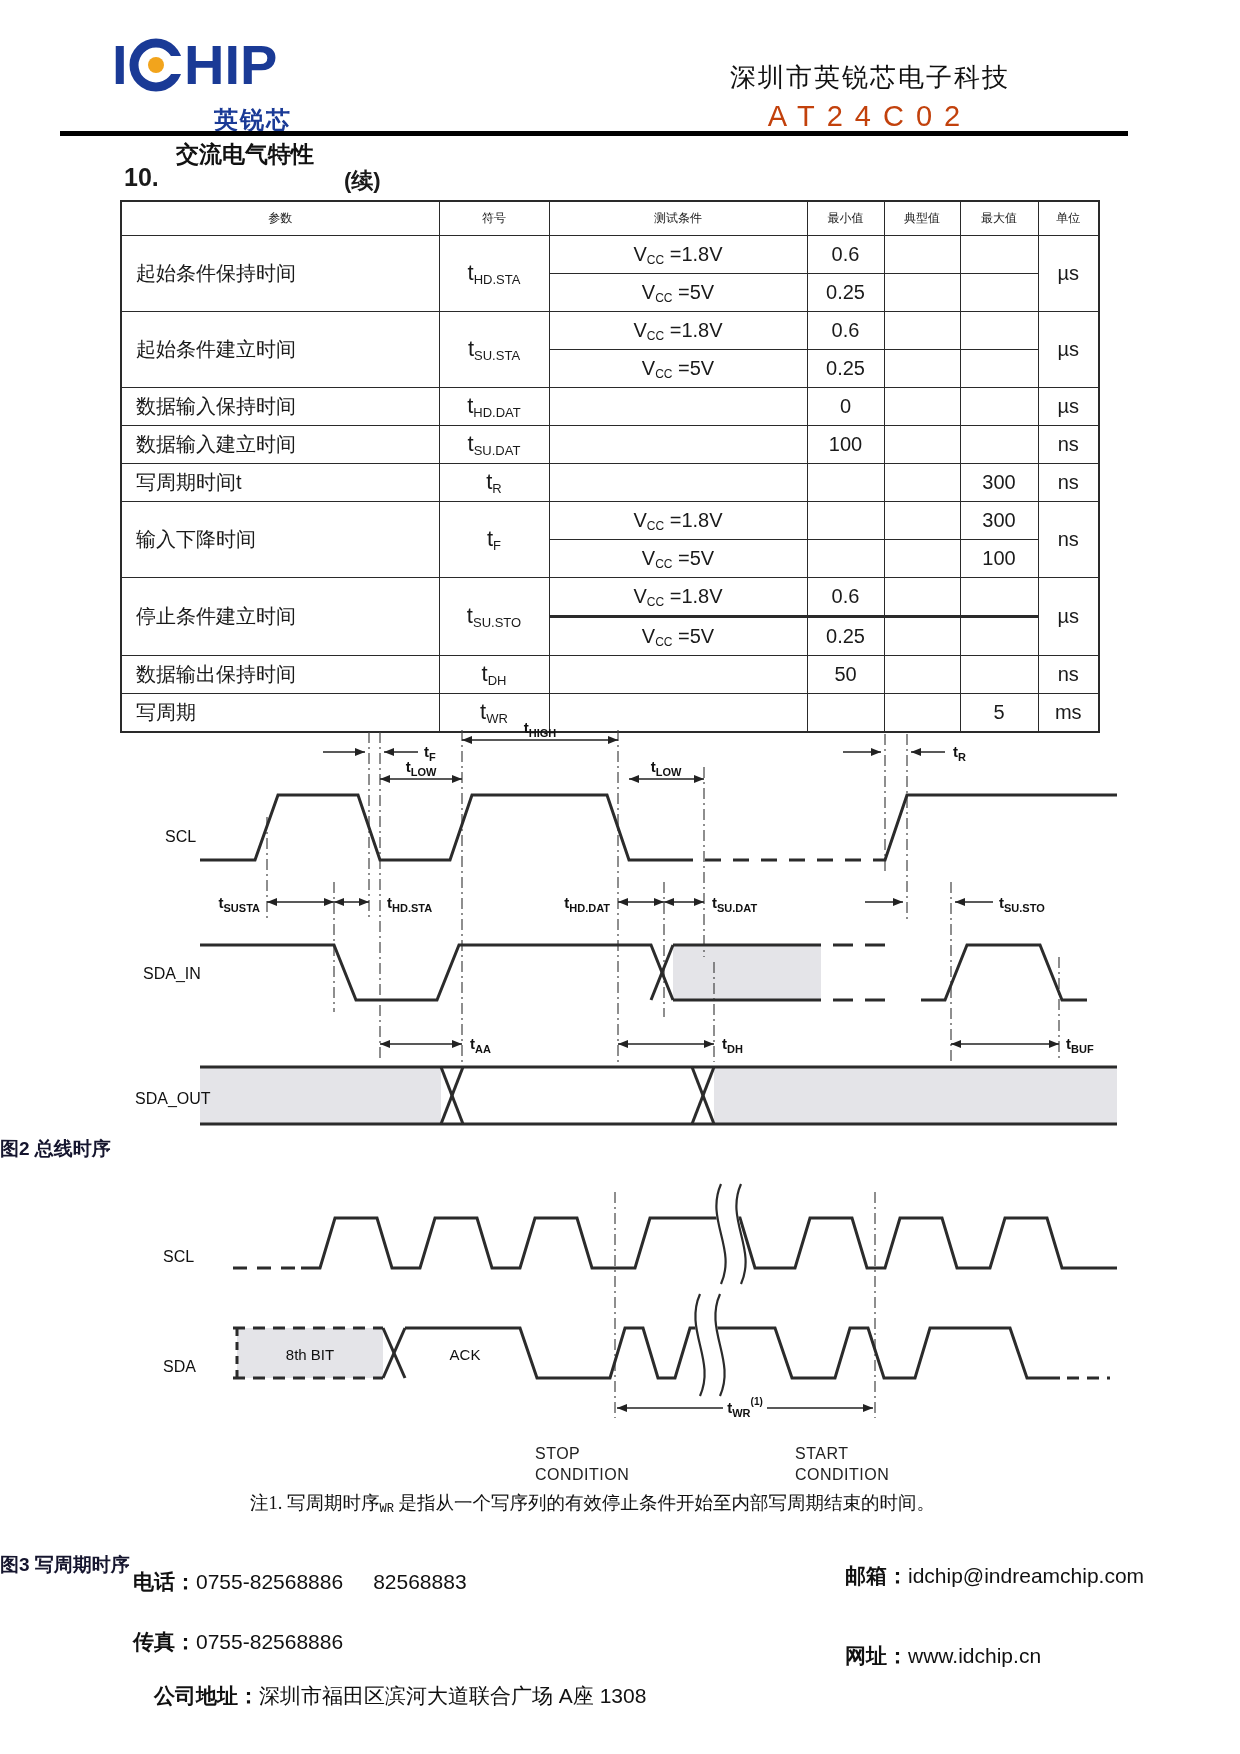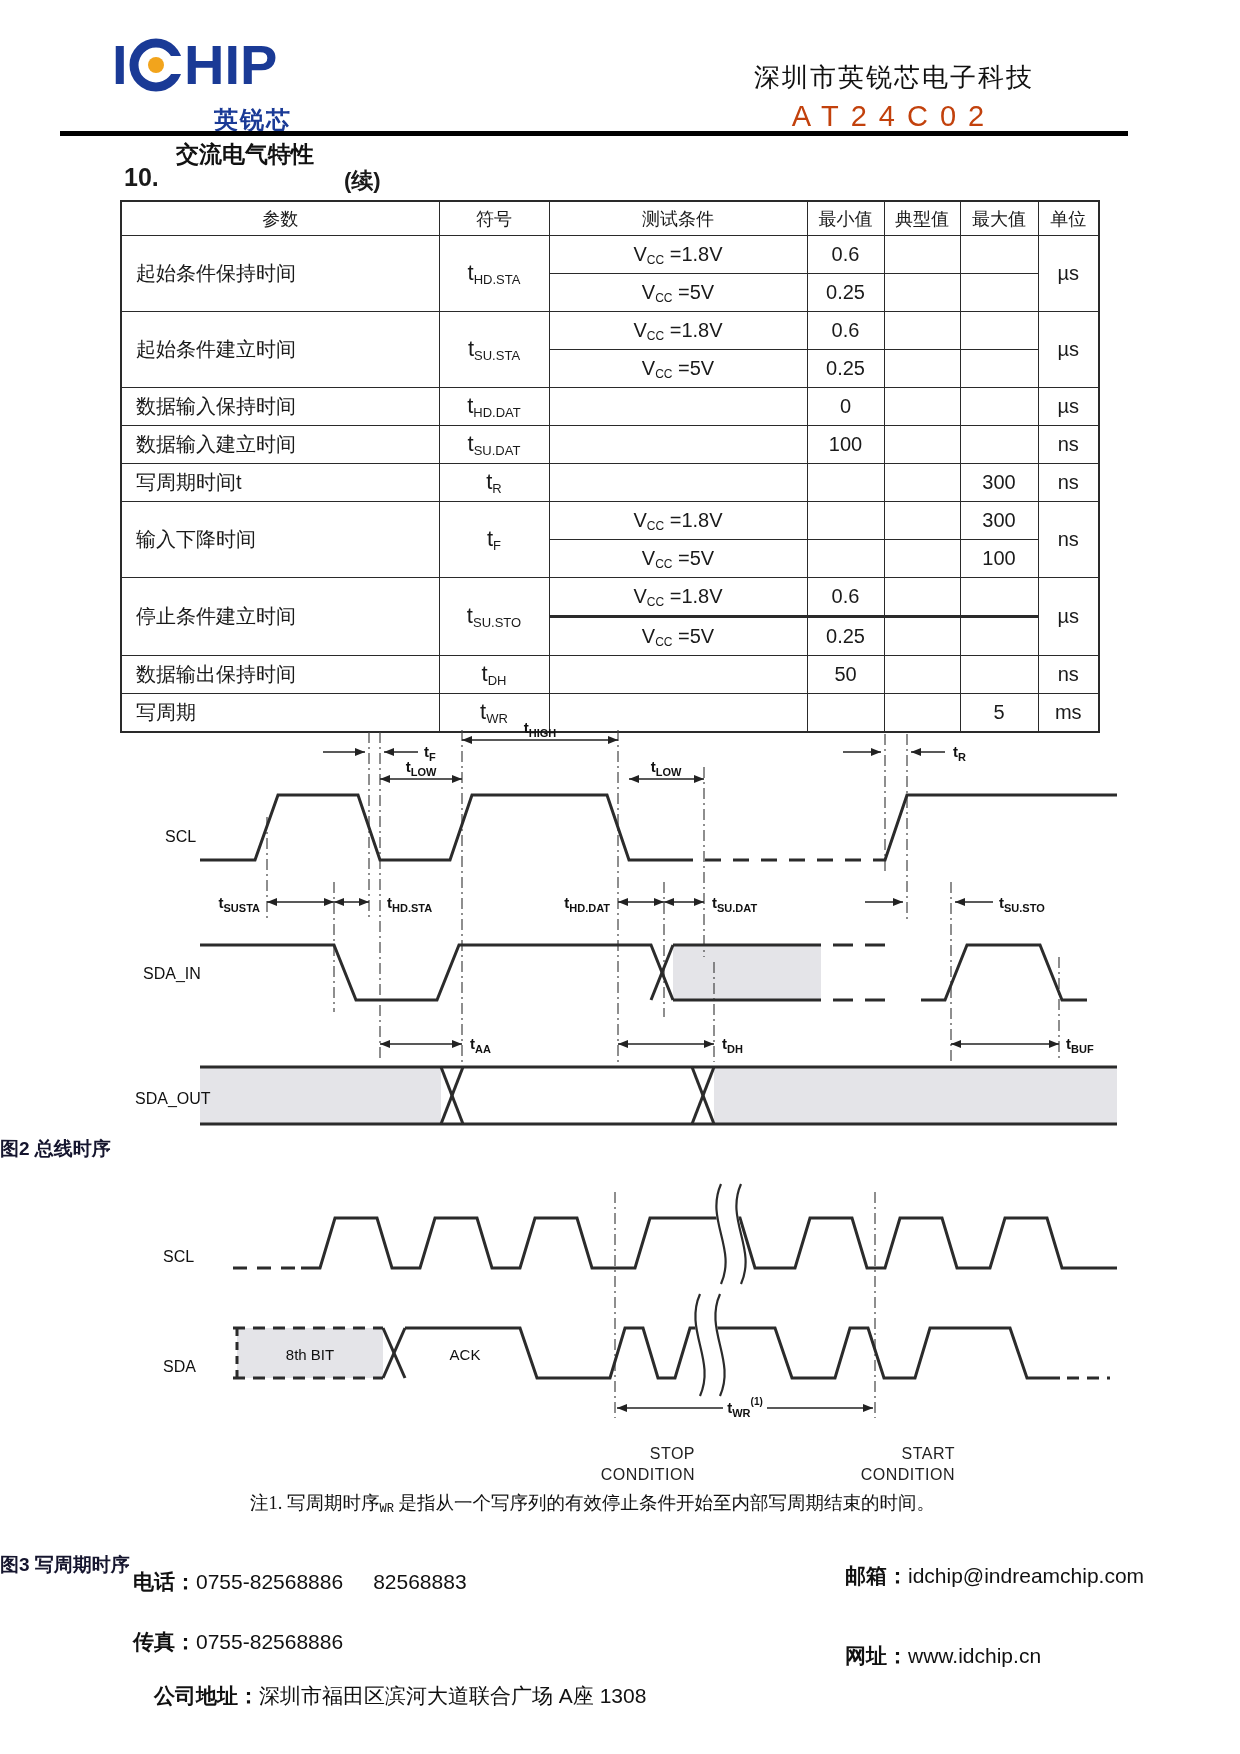--- a/index.html
+++ b/index.html
@@ -11,54 +11,54 @@
   .hdr-company{font-size:26px;color:#111;letter-spacing:2px;}
   .hdr-part{font-size:29px;color:#c2410c;font-weight:500;letter-spacing:12px;margin-top:5px;}
   .rule{background:#000;height:5px;}
   .sec-title{font-size:23px;font-weight:bold;color:#111;}
   .sec-num{font-size:25px;font-weight:bold;}
   .sec-suffix{font-size:22px;font-weight:bold;}
   
   table.ac{border-collapse:collapse;table-layout:fixed;}
   table.ac td,table.ac th{border:1.5px solid #2a2a2a;font-weight:normal;text-align:center;
     font-size:20px;padding:0;height:37px;overflow:hidden;}
-  table.ac tr.hdr th{height:33px;font-size:18px;}
+  table.ac tr.hdr th{height:33px;font-size:12px;}
   table.ac td.param{text-align:left;padding-left:14px;}
   table.ac{border:2.5px solid #2a2a2a;}
   tr.thickdiv td{border-top-width:3.5px;}
   .sym-main{font-size:22px;}
   .sym-sub{font-size:13px;vertical-align:-4px;}
   .cond-main{font-size:20px;}
   .cond-sub{font-size:12px;vertical-align:-3px;}
   .cond-rest{font-size:20px;}
   
   svg text{font-family:"Liberation Sans",sans-serif;fill:#111;}
   .fig-caption{font-size:19px;font-weight:bold;color:#15152e;text-align:left;}
-  .cond-label{font-size:16px;color:#222;text-align:right;line-height:21px;letter-spacing:0.5px;}
+  .cond-label{font-size:16px;color:#222;text-align:left;line-height:21px;letter-spacing:0.5px;}
   .note{font-family:"Liberation Serif",serif;font-size:18.5px;color:#111;}
   .note .sub{font-size:12px;vertical-align:-3px;font-family:"Liberation Mono",monospace;}
   
   .foot-line{font-size:21px;color:#111;white-space:nowrap;}
   .foot-label{font-weight:bold;}
 </style>
 </head>
 <body>
 
 <div class="abs" style="left:112px;top:36px;">
   <svg width="180" height="62">
     <text x="0" y="48" style="font-size:56px;font-weight:bold;fill:#1a3a96;font-family:'Liberation Sans',sans-serif;">I</text>
     <circle cx="44" cy="29" r="22" fill="none" stroke="#1a3a96" stroke-width="9"></circle>
     <rect x="58" y="20" width="14" height="18" fill="#ffffff"></rect>
     <circle cx="44" cy="29" r="8" fill="#f2a41c"></circle>
     <text x="72" y="48" style="font-size:56px;font-weight:bold;fill:#1a3a96;font-family:'Liberation Sans',sans-serif;">HIP</text>
   </svg>
   <div class="logo-tagline" style="margin-top:2px;margin-left:16px;">英锐芯</div>
 </div>
 
-<div class="abs hdr-right" style="left:724px;top:60px;width:340px;">
+<div class="abs hdr-right" style="left:700px;top:60px;width:340px;">
   <div class="hdr-company">深圳市英锐芯电子科技</div>
   <div class="hdr-part">AT24C02</div>
 </div>
 
 <div class="abs rule" style="left:60px;top:131px;width:1068px;"></div>
 
 <div class="abs sec-title" style="left:176px;top:139px;">交流电气特性</div>
 <div class="abs sec-num" style="left:124px;top:163px;">10.</div>
 <div class="abs sec-suffix" style="left:344px;top:166px;">(续)</div>
 

